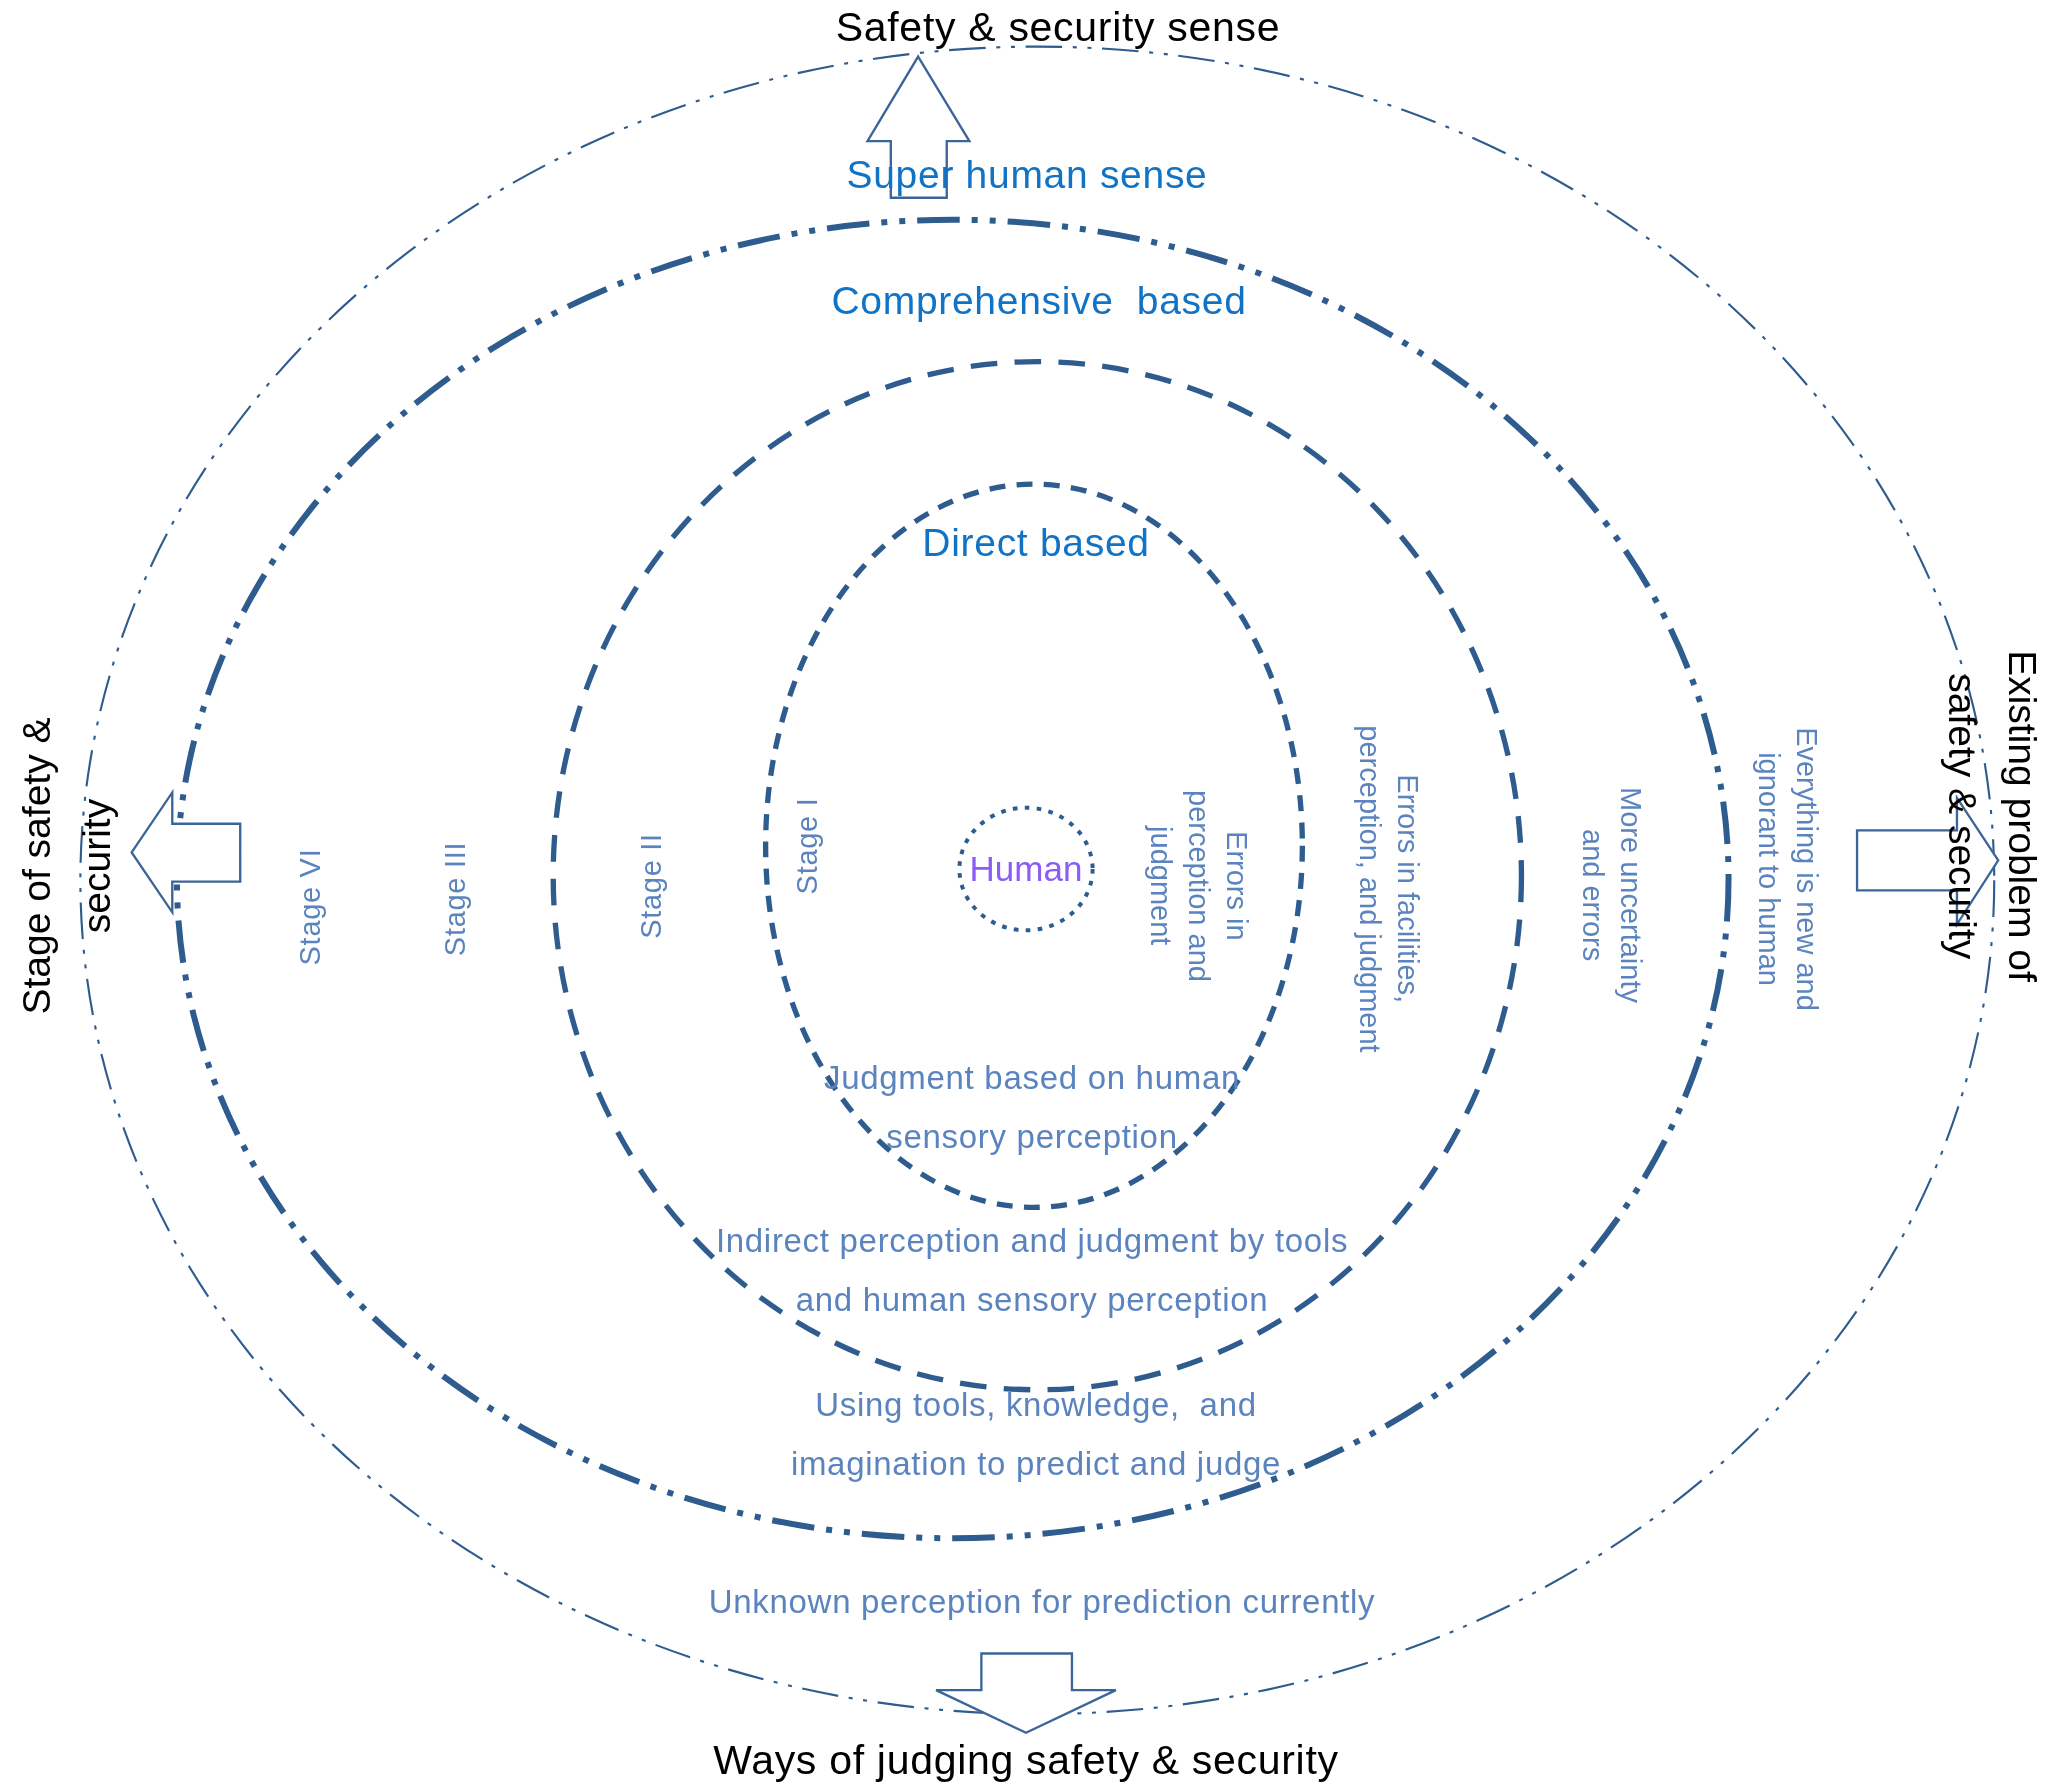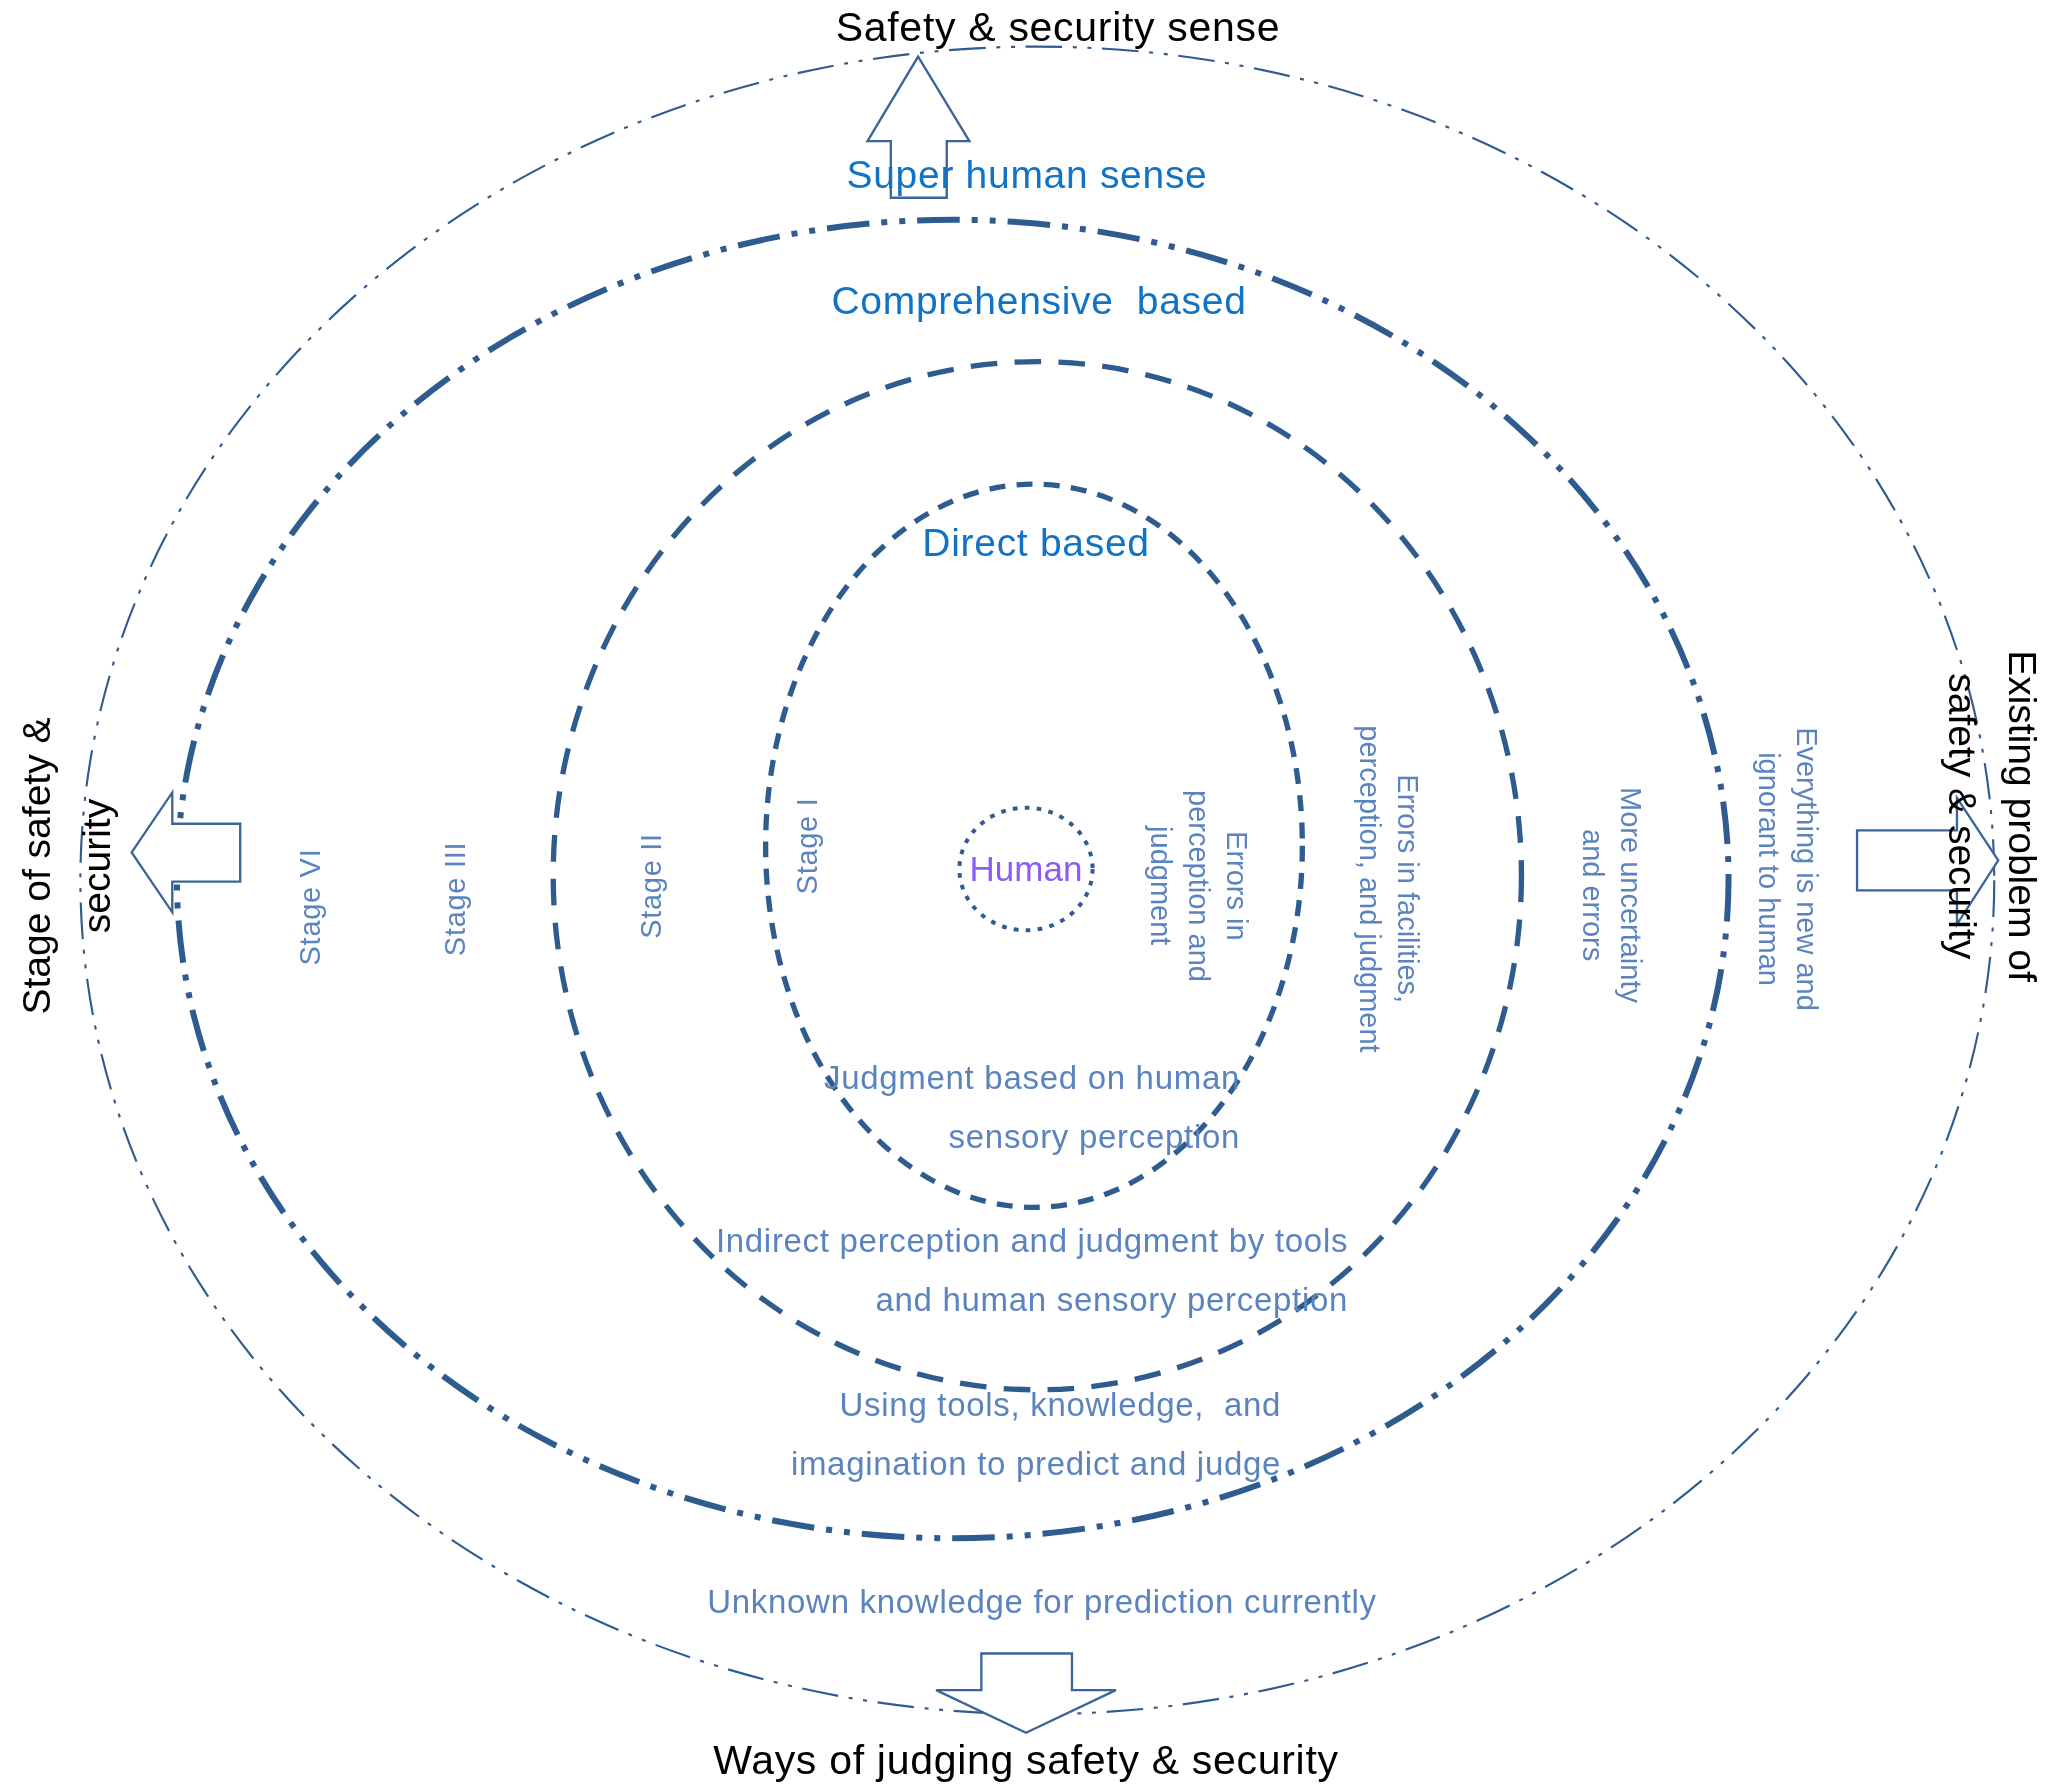--- a/index.html
+++ b/index.html
@@ -7,21 +7,21 @@
   #canvas{position:relative;width:2046px;height:1790px;overflow:hidden;background:#fff;}
   #rings-svg{position:absolute;left:0;top:0;z-index:1;}
   .lbl{position:absolute;transform:translate(-50%,-50%);white-space:pre;text-align:center;z-index:2;}
   .rot{transform:translate(-50%,-50%) rotate(-90deg);}
   .vrl{writing-mode:vertical-rl;}
   .black-title{color:#000;font-size:41px;letter-spacing:0.7px;}
   .azure{color:#1173c5;font-size:39px;letter-spacing:0.7px;}
   .steel{color:#5b84bf;}
   .note{font-size:29px;line-height:1.32;}
   .stage{font-size:29px;letter-spacing:0.7px;}
-  .bottomnote{font-size:33px;line-height:1.8;letter-spacing:0.7px;text-align:right;}
+  .bottomnote{font-size:33px;line-height:1.8;letter-spacing:0.7px;}
   .axis{color:#000;font-size:39px;line-height:1.55;}
   .human-lbl{color:#8b5cf6;font-size:35px;}
 </style>
 </head>
 <body>
 
 <div id="canvas">
 
   <svg id="rings-svg" width="2046" height="1790" viewBox="0 0 3071 2688">
 
@@ -68,16 +68,16 @@
 and errors</div>
   <div class="lbl vrl steel note" style="left:1788px;top:869px;">Everything is new and
 ignorant to human</div>
 
   <div class="lbl steel bottomnote" style="left:1032px;top:1107px;">Judgment based on human
 sensory perception</div>
   <div class="lbl steel bottomnote" style="left:1032px;top:1270px;">Indirect perception and judgment by tools
 and human sensory perception</div>
   <div class="lbl steel bottomnote" style="left:1036px;top:1434px;">Using tools, knowledge,  and
 imagination to predict and judge</div>
-  <div class="lbl steel bottomnote" style="left:1042px;top:1602px;">Unknown knowledge for prediction currently</div>
+  <div class="lbl steel bottomnote" style="left:1042px;top:1602px;">Unknown perception for prediction currently</div>
 
 </div>
 
 
 </body></html>

